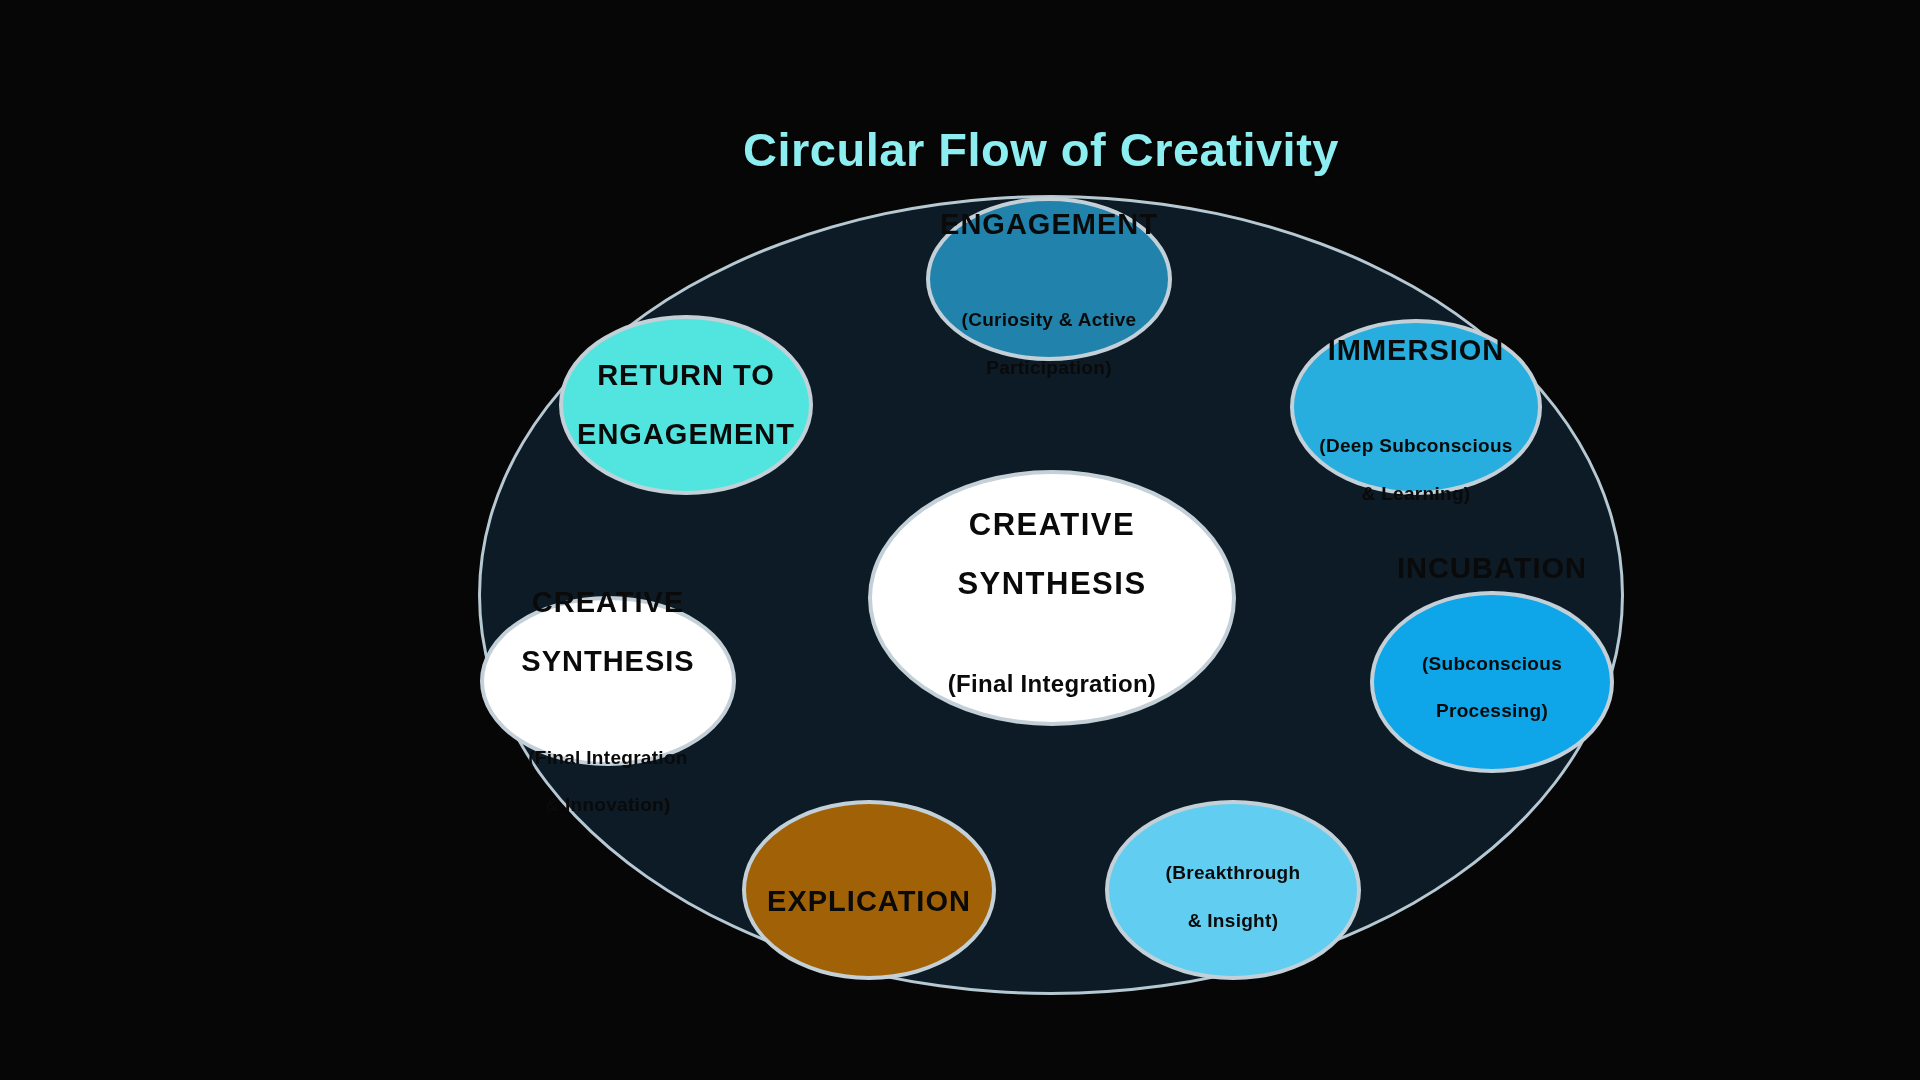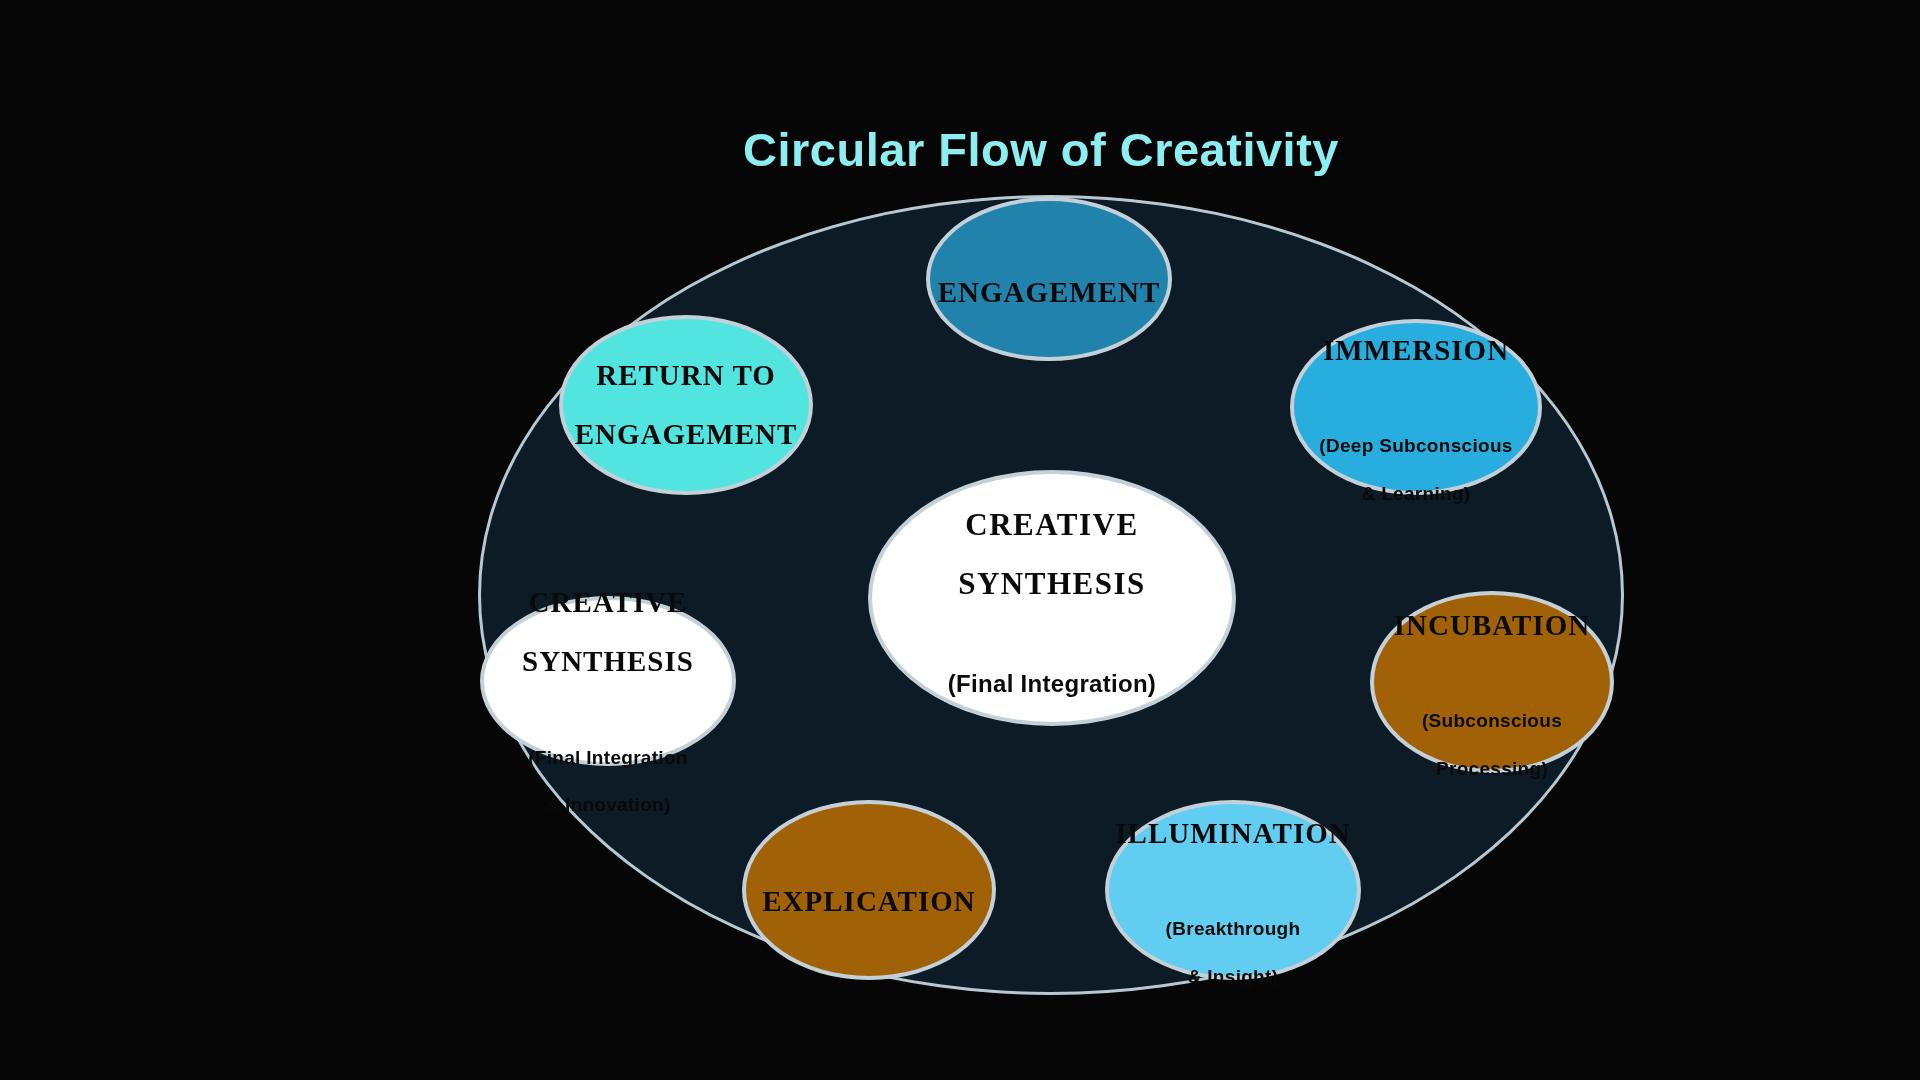--- a/index.html
+++ b/index.html
@@ -56,21 +56,20 @@
     display: flex;
     flex-direction: column;
     align-items: center;
   }
   .node-title {
     font-size: 29px;
     font-weight: bold;
     line-height: 1.35;
     letter-spacing: 1px;
     white-space: nowrap;
-    font-family: Liberation Serif, serif;
   }
   .node-subtitle {
     margin-top: 6px;
     font-size: 19px;
     font-weight: bold;
     line-height: 1.45;
     letter-spacing: 0.3px;
     white-space: nowrap;
   }
   .node--center .node-title {
@@ -91,49 +90,50 @@
   <div class="diagram-title">Circular Flow of Creativity</div>
 
   <div class="cycle-ring" style="left: 410px; top: 127px; width: 1146px; height: 800px;"></div>
 
   <div>
       <div class="node" style="left: 858px; top: 129px; width: 246px; height: 164px; background: rgb(33, 131, 172);">
     <div class="node-text" style="transform: translateY(14px);">
       <div class="node-title">
             <div>ENGAGEMENT</div>
           </div>
+      <div class="node-subtitle">
+            <div>(Curiosity &amp; Active</div>
+            <div>Participation)</div>
+          </div>
     </div>
   </div>
       <div class="node" style="left: 1222px; top: 251px; width: 252px; height: 176px; background: rgb(39, 174, 222); text-align: center;">
     <div class="node-text" style="transform: translateY(12px);">
       <div class="node-title">
             <div>IMMERSION</div>
           </div>
       <div class="node-subtitle">
             <div>(Deep Subconscious</div>
             <div>&amp; Learning)</div>
           </div>
     </div>
   </div>
-      <div class="node" style="left: 1302px; top: 523px; width: 244px; height: 182px; background: #a16207;">
+      <div class="node" style="left: 1302px; top: 523px; width: 244px; height: 182px; background: #0ea5e9; align-items: flex-end;">
     <div class="node-text" style="transform: translateY(12px);">
       <div class="node-title">
             <div>INCUBATION</div>
           </div>
       <div class="node-subtitle">
             <div>(Subconscious</div>
             <div>Processing)</div>
           </div>
     </div>
   </div>
       <div class="node" style="left: 1037px; top: 732px; width: 256px; height: 180px; background: rgb(96, 205, 241);">
     <div class="node-text" style="transform: translateY(12px);">
-      <div class="node-title">
-            <div>ILLUMINATION</div>
-          </div>
       <div class="node-subtitle">
             <div>(Breakthrough</div>
             <div>&amp; Insight)</div>
           </div>
     </div>
   </div>
       <div class="node" style="left: 674px; top: 732px; width: 254px; height: 180px; background: #a16207;">
     <div class="node-text" style="transform: translateY(12px);">
       <div class="node-title">
             <div>EXPLICATION</div>

